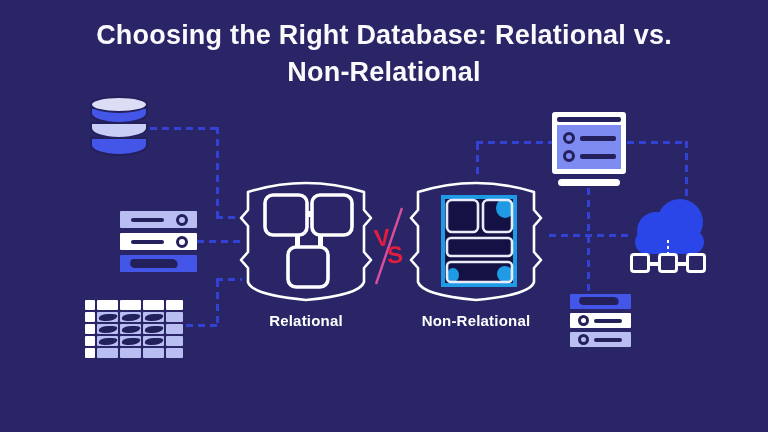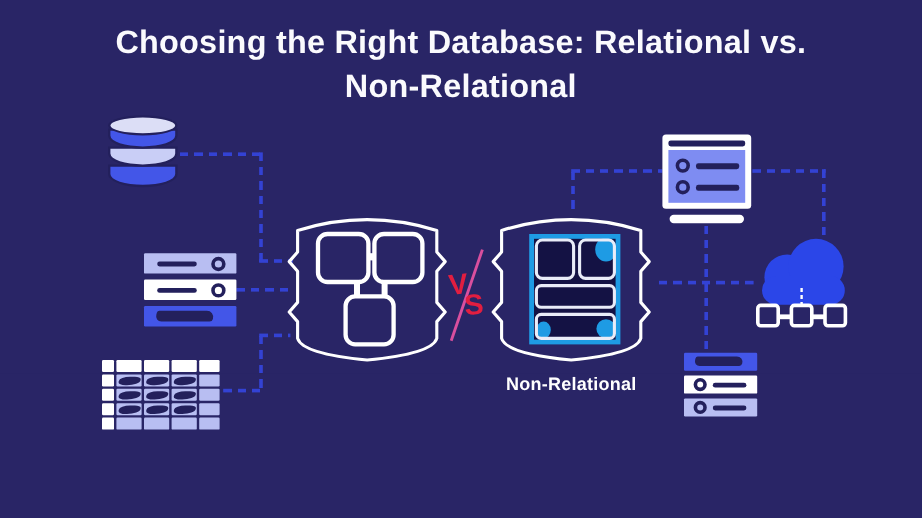--- a/index.html
+++ b/index.html
@@ -193,20 +193,21 @@
   <svg class="barrel" style="left:236px;top:166px;" viewBox="0 0 140 140">
     <path d="M 12 26 Q 70 8 128 26 L 128 44 L 135 52 L 128 60 L 128 86 L 135 94 L 128 102 L 128 116
              Q 124 129 70 134 Q 16 129 12 116 L 12 102 L 5 94 L 12 86 L 12 60 L 5 52 L 12 44 Z" fill="none" stroke="#ffffff" stroke-width="2.6" stroke-linejoin="round"></path>
     <rect x="70" y="45" width="7" height="6" fill="#ffffff"></rect>
     <rect x="59" y="68" width="5" height="14" fill="#ffffff"></rect>
     <rect x="82" y="68" width="5" height="14" fill="#ffffff"></rect>
     <rect x="29" y="29" width="42" height="40" rx="8" fill="#292566" stroke="#ffffff" stroke-width="3.6"></rect>
     <rect x="76" y="29" width="40" height="40" rx="8" fill="#292566" stroke="#ffffff" stroke-width="3.6"></rect>
     <rect x="52" y="81" width="40" height="40" rx="8" fill="#292566" stroke="#ffffff" stroke-width="3.6"></rect>
   </svg>
+  <div class="shape-label" style="left:236px;top:312px;">Relational</div>
 
   <div class="vs">
     <svg width="36" height="84">
       <line x1="30" y1="4" x2="4" y2="80" stroke="#d94f9e" stroke-width="2.4"></line>
     </svg>
     <span class="letter v">V</span>
     <span class="letter s">S</span>
   </div>
 
   <svg class="barrel" style="left:406px;top:166px;" viewBox="0 0 140 140">

